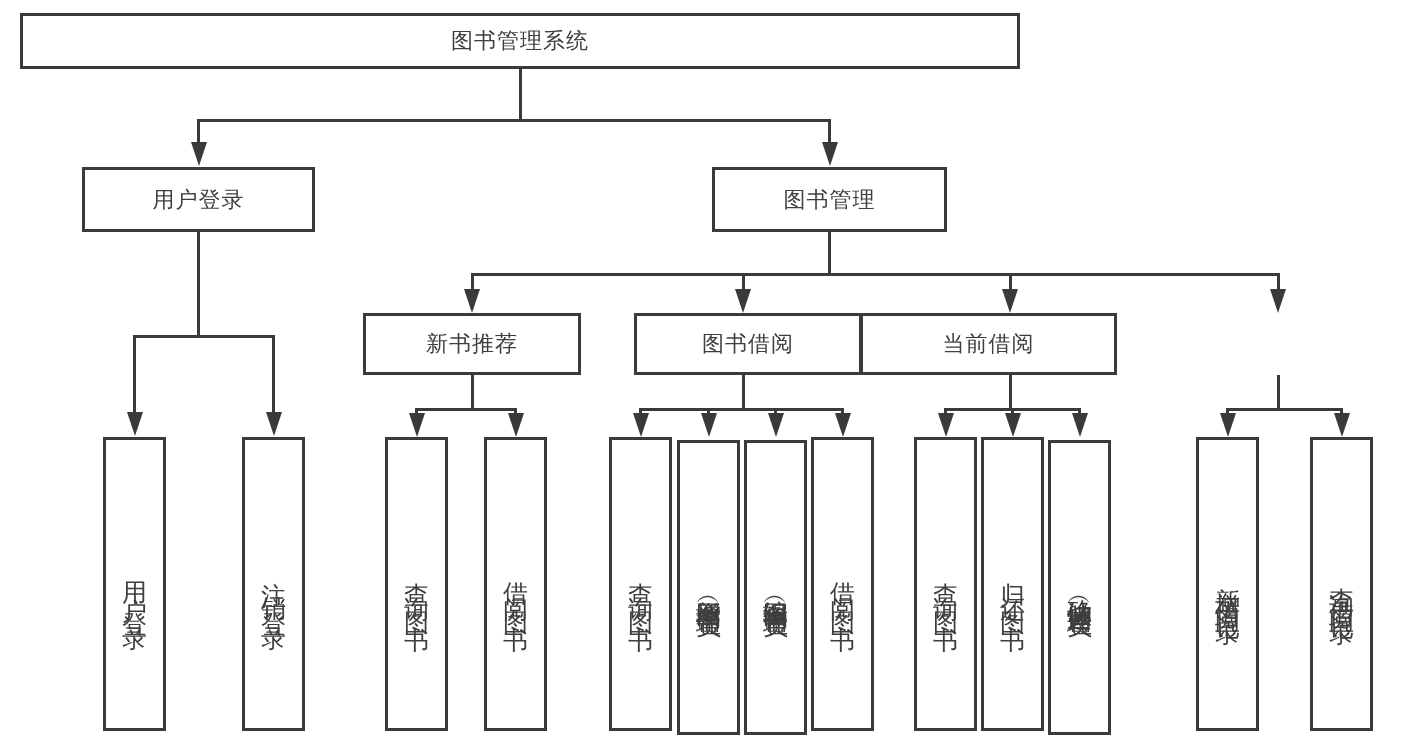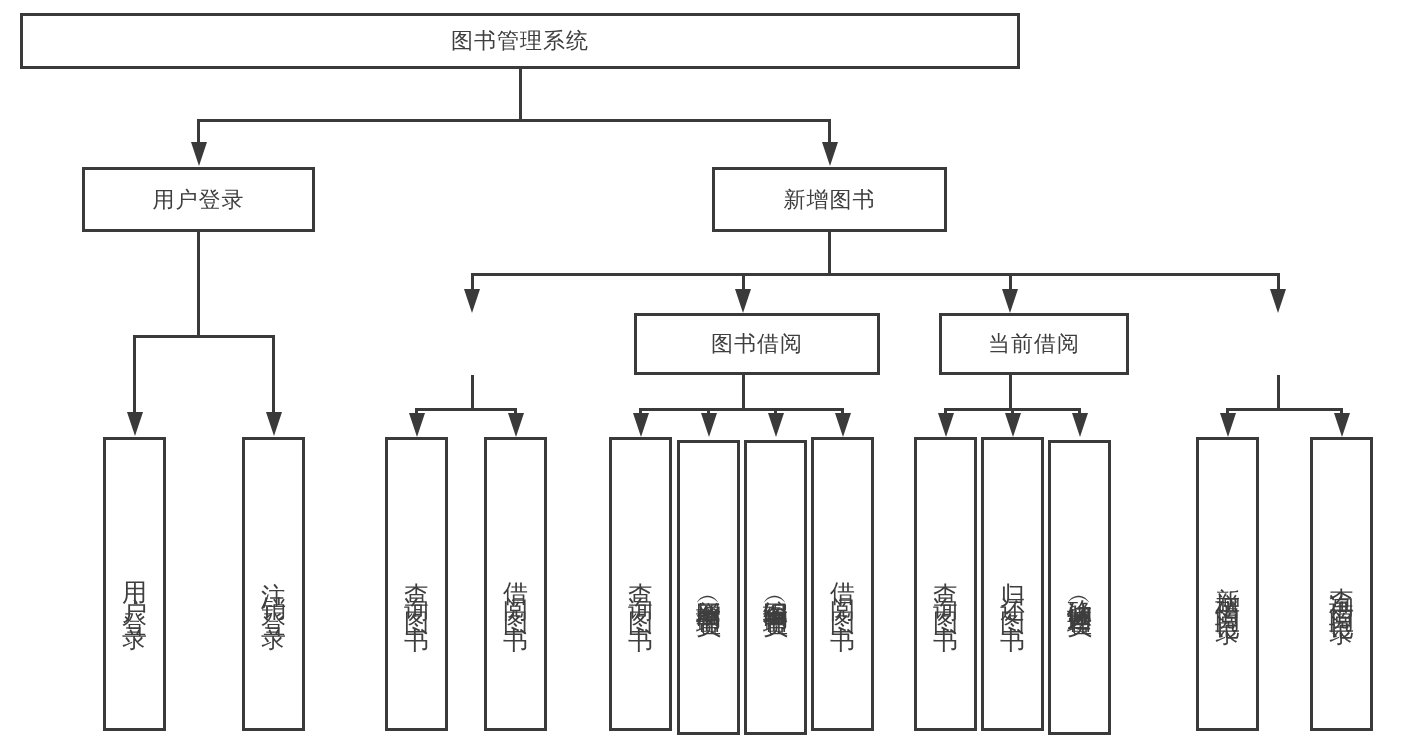--- a/index.html
+++ b/index.html
@@ -75,39 +75,42 @@
 
   <div class="vline" style="left:518.5px;top:69px;height:51px;"></div>
   <div class="hline" style="left:197px;top:118.5px;width:634px;"></div>
   <div class="varrow" style="left:197px;top:120px;height:22px;"></div>
   <div class="varrow" style="left:828px;top:120px;height:22px;"></div>
 
   <div class="node hnode" style="left:82px;top:167px;width:233px;height:65px;">
     <span>用户登录</span>
   </div>
   <div class="node hnode" style="left:712px;top:167px;width:235px;height:65px;">
-    <span>新增图书</span>
+    <span>图书管理</span>
   </div>
 
   <div class="vline" style="left:197px;top:232px;height:104px;"></div>
   <div class="hline" style="left:133px;top:335px;width:142px;"></div>
   <div class="varrow" style="left:133px;top:337px;height:75px;"></div>
   <div class="varrow" style="left:272px;top:337px;height:75px;"></div>
 
   <div class="vline" style="left:828px;top:232px;height:42px;"></div>
   <div class="hline" style="left:470.5px;top:273px;width:809px;"></div>
   <div class="varrow" style="left:470.5px;top:275px;height:14px;"></div>
   <div class="varrow" style="left:741.5px;top:275px;height:14px;"></div>
   <div class="varrow" style="left:1008.5px;top:275px;height:14px;"></div>
   <div class="varrow" style="left:1276.5px;top:275px;height:14px;"></div>
 
-  <div class="node hnode" style="left:634px;top:313px;width:246px;height:62px;">
+  <div class="node hnode" style="left:363px;top:313px;width:218px;height:62px;">
+    <span>新书推荐</span>
+  </div>
+  <div class="node hnode" style="left:634px;top:313px;width:228px;height:62px;">
     <span>图书借阅</span>
   </div>
-  <div class="node hnode" style="left:939px;top:313px;width:190px;height:62px;">
+  <div class="node hnode" style="left:860px;top:313px;width:257px;height:62px;">
     <span>当前借阅</span>
   </div>
 
   <div class="vline" style="left:470.5px;top:375px;height:34px;"></div>
   <div class="hline" style="left:415px;top:408px;width:102px;"></div>
   <div class="varrow" style="left:415px;top:410px;height:3px;"></div>
   <div class="varrow" style="left:514px;top:410px;height:3px;"></div>
 
   <div class="vline" style="left:741.5px;top:375px;height:34px;"></div>
   <div class="hline" style="left:639px;top:408px;width:205px;"></div>

